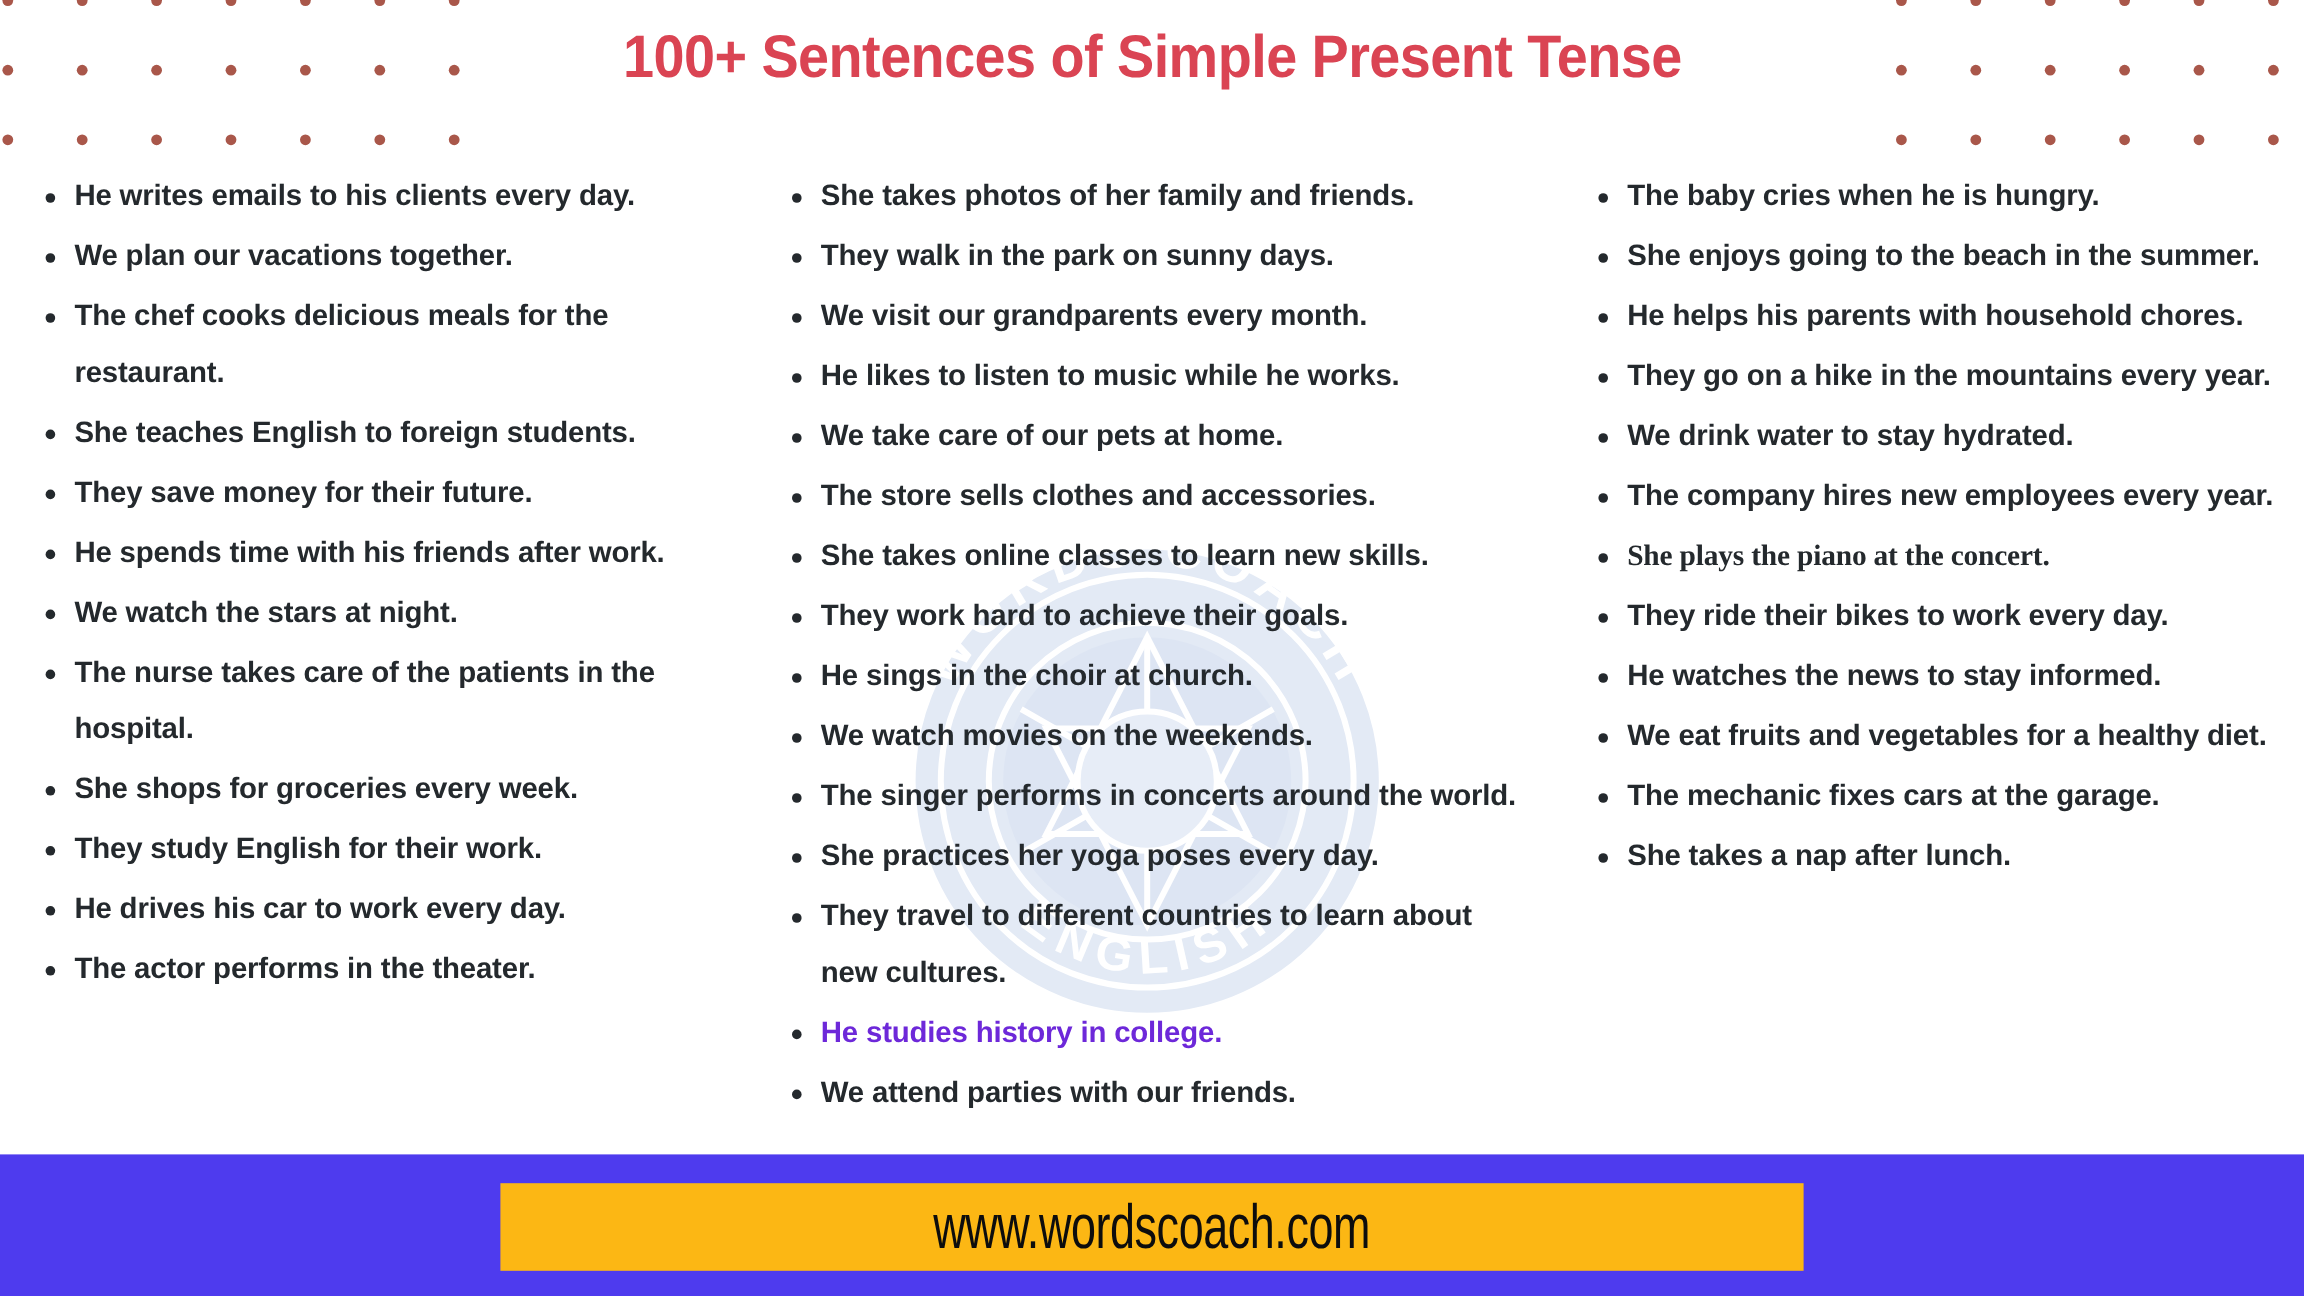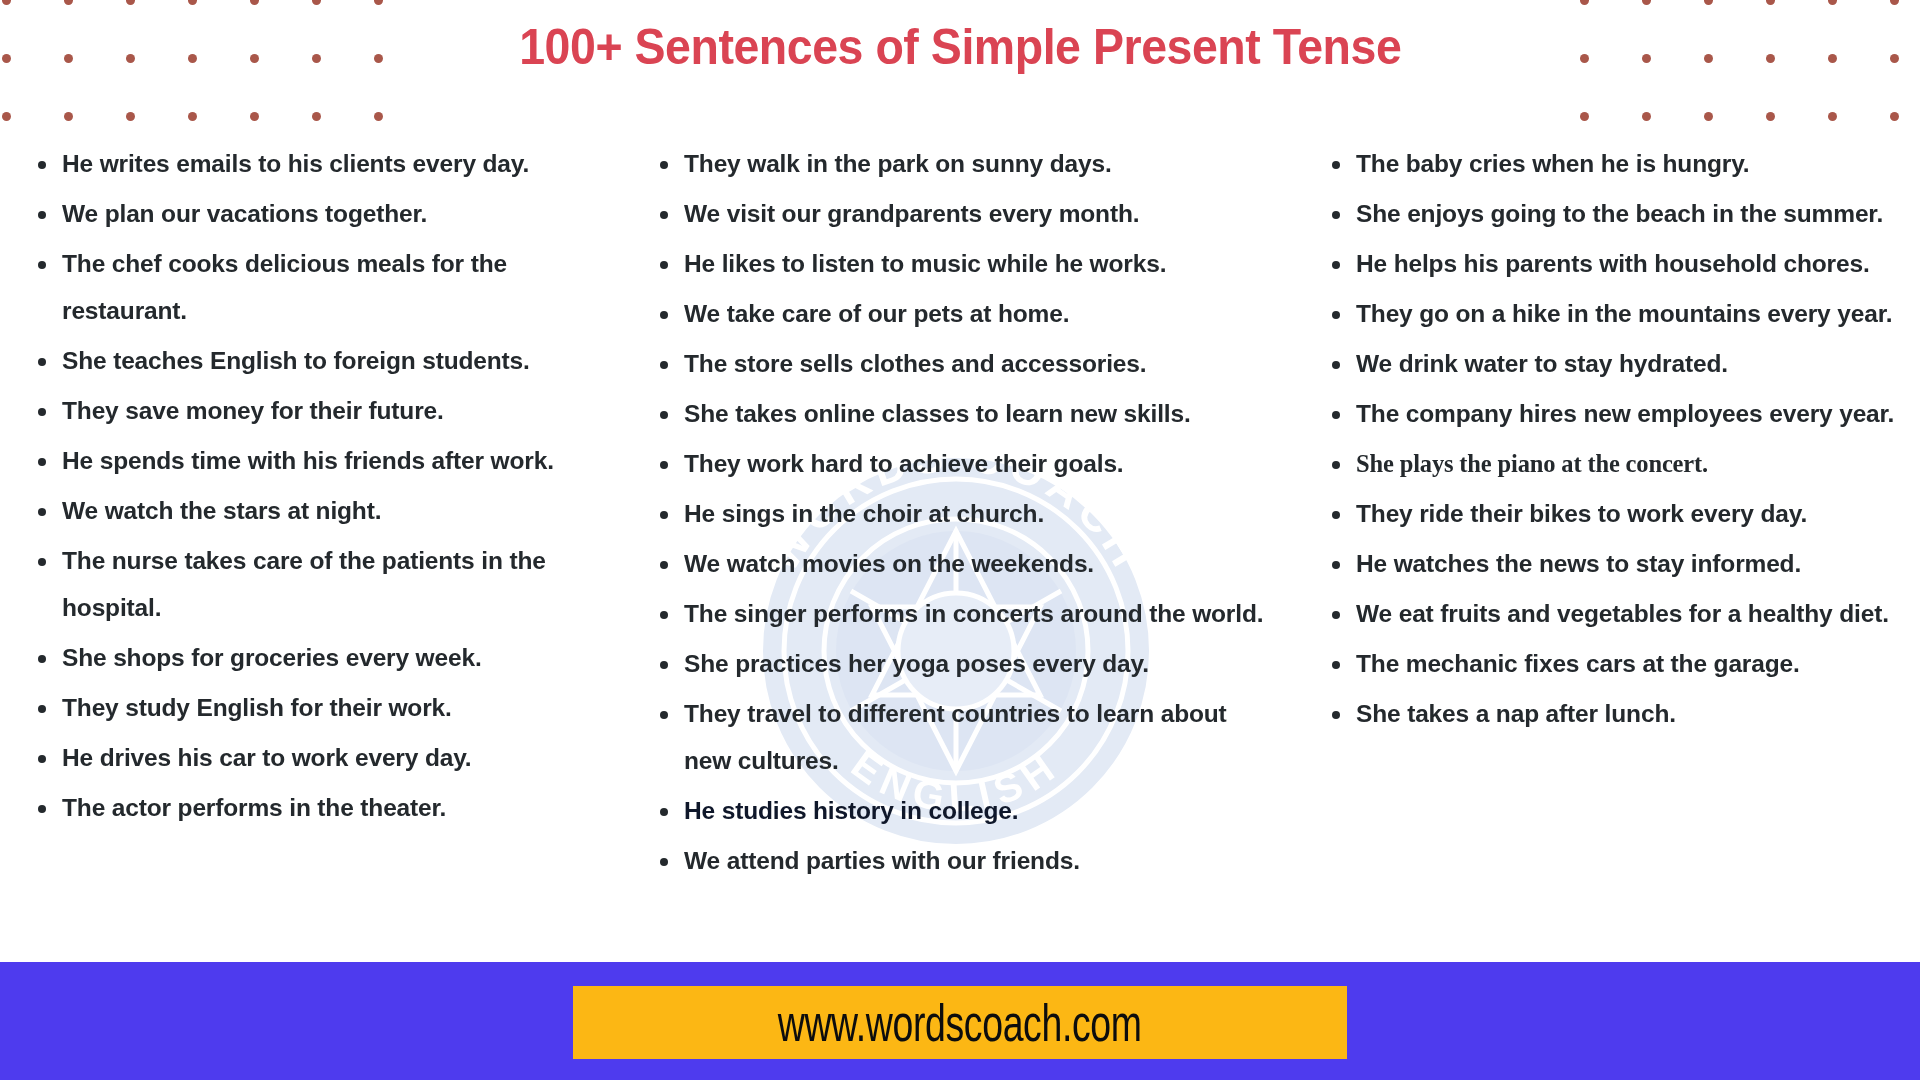--- a/index.html
+++ b/index.html
@@ -121,21 +121,21 @@
     bottom: 0;
     width: 1920px;
     height: 118px;
     background: #4e3bee;
     z-index: 5;
     display: flex;
     align-items: center;
     justify-content: center;
   }
   #footer-badge {
-    width: 774px;
+    width: 1086px;
     height: 73px;
     background: #fcb714;
     display: flex;
     align-items: center;
     justify-content: center;
     margin-top: 3px;
   }
   #footer-url {
     font-family: "Liberation Sans Narrow", "Liberation Sans", sans-serif;
     font-size: 52px;
@@ -239,33 +239,34 @@
           <li style="color: rgb(36, 41, 45);">We watch the stars at night.</li>
           <li style="color: rgb(36, 41, 45);">The nurse takes care of the patients in the hospital.</li>
           <li style="color: rgb(36, 41, 45);">She shops for groceries every week.</li>
           <li style="color: rgb(36, 41, 45);">They study English for their work.</li>
           <li style="color: rgb(36, 41, 45);">He drives his car to work every day.</li>
           <li style="color: rgb(36, 41, 45);">The actor performs in the theater.</li>
         </ul>
     </div>
     <div class="col c2">
       <ul class="sentences">
+          <li style="color: rgb(36, 41, 45);">She takes photos of her family and friends.</li>
           <li style="color: rgb(36, 41, 45);">They walk in the park on sunny days.</li>
           <li style="color: rgb(36, 41, 45);">We visit our grandparents every month.</li>
           <li style="color: rgb(36, 41, 45);">He likes to listen to music while he works.</li>
           <li style="color: rgb(36, 41, 45);">We take care of our pets at home.</li>
           <li style="color: rgb(36, 41, 45);">The store sells clothes and accessories.</li>
           <li style="color: rgb(36, 41, 45);">She takes online classes to learn new skills.</li>
           <li style="color: rgb(36, 41, 45);">They work hard to achieve their goals.</li>
           <li style="color: rgb(36, 41, 45);">He sings in the choir at church.</li>
           <li style="color: rgb(36, 41, 45);">We watch movies on the weekends.</li>
           <li style="color: rgb(36, 41, 45);">The singer performs in concerts around the world.</li>
           <li style="color: rgb(36, 41, 45);">She practices her yoga poses every day.</li>
           <li style="color: rgb(36, 41, 45);">They travel to different countries to learn about new cultures.</li>
-          <li style="color: #0f172a;">He studies history in college.</li>
+          <li style="color: #6d28d9;">He studies history in college.</li>
           <li style="color: rgb(36, 41, 45);">We attend parties with our friends.</li>
         </ul>
     </div>
     <div class="col c3">
       <ul class="sentences">
           <li style="color: rgb(36, 41, 45);">The baby cries when he is hungry.</li>
           <li style="color: rgb(36, 41, 45);">She enjoys going to the beach in the summer.</li>
           <li style="color: rgb(36, 41, 45);">He helps his parents with household chores.</li>
           <li style="color: rgb(36, 41, 45);">They go on a hike in the mountains every year.</li>
           <li style="color: rgb(36, 41, 45);">We drink water to stay hydrated.</li>

